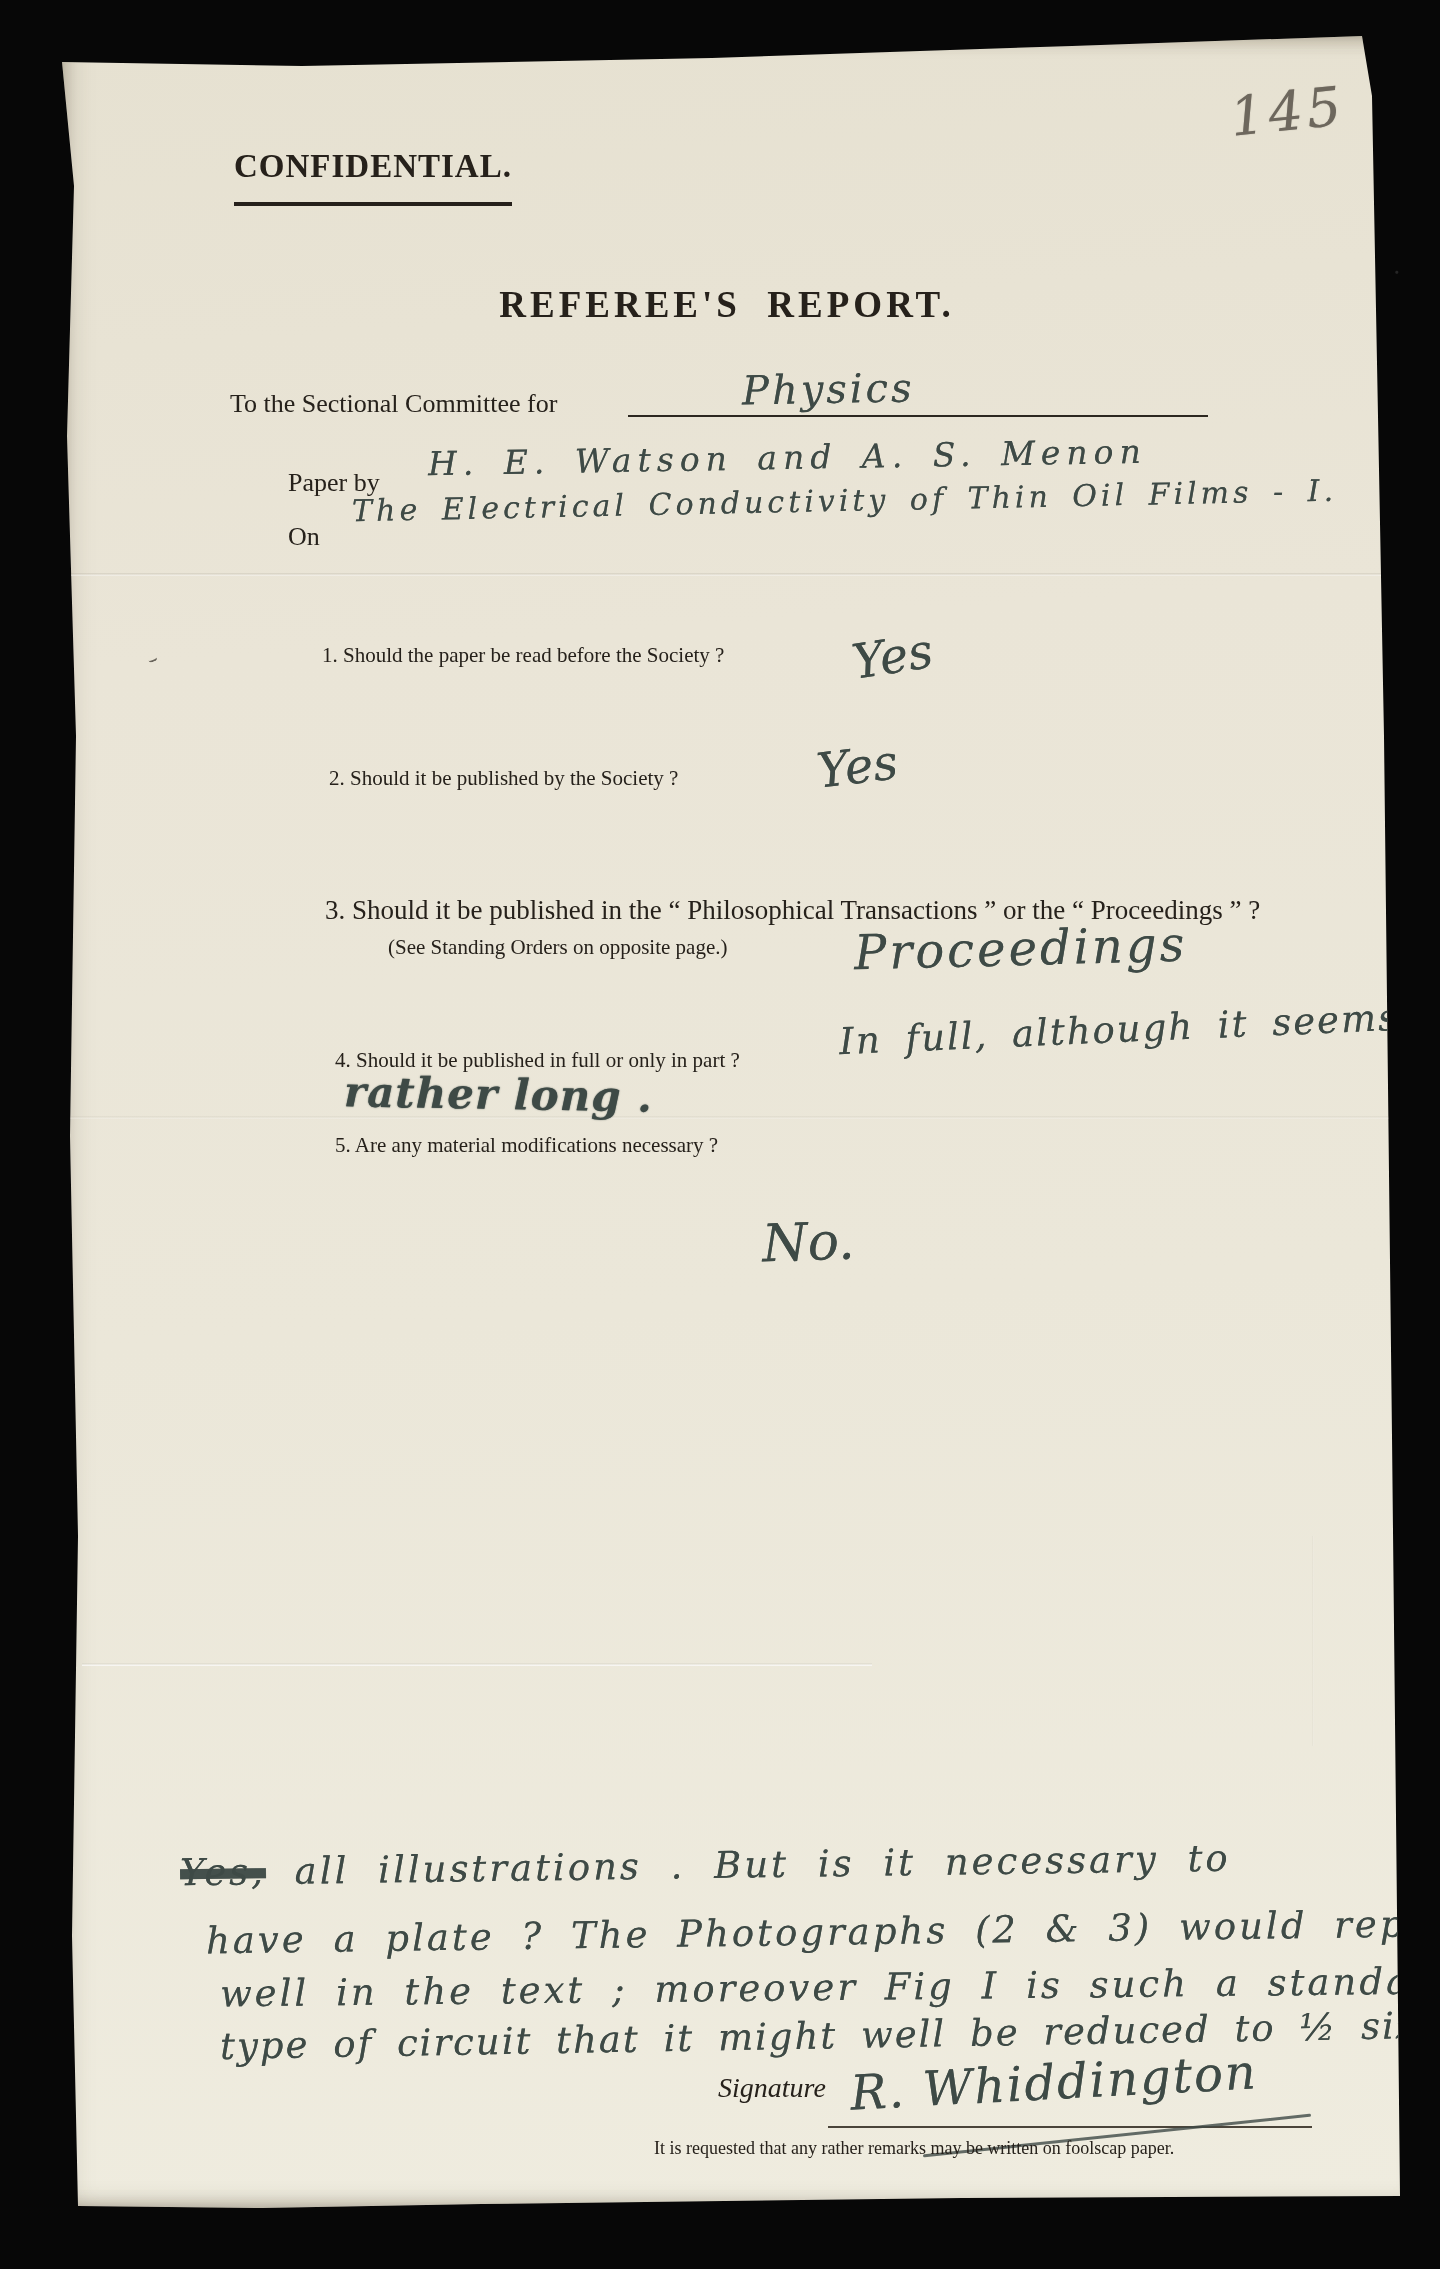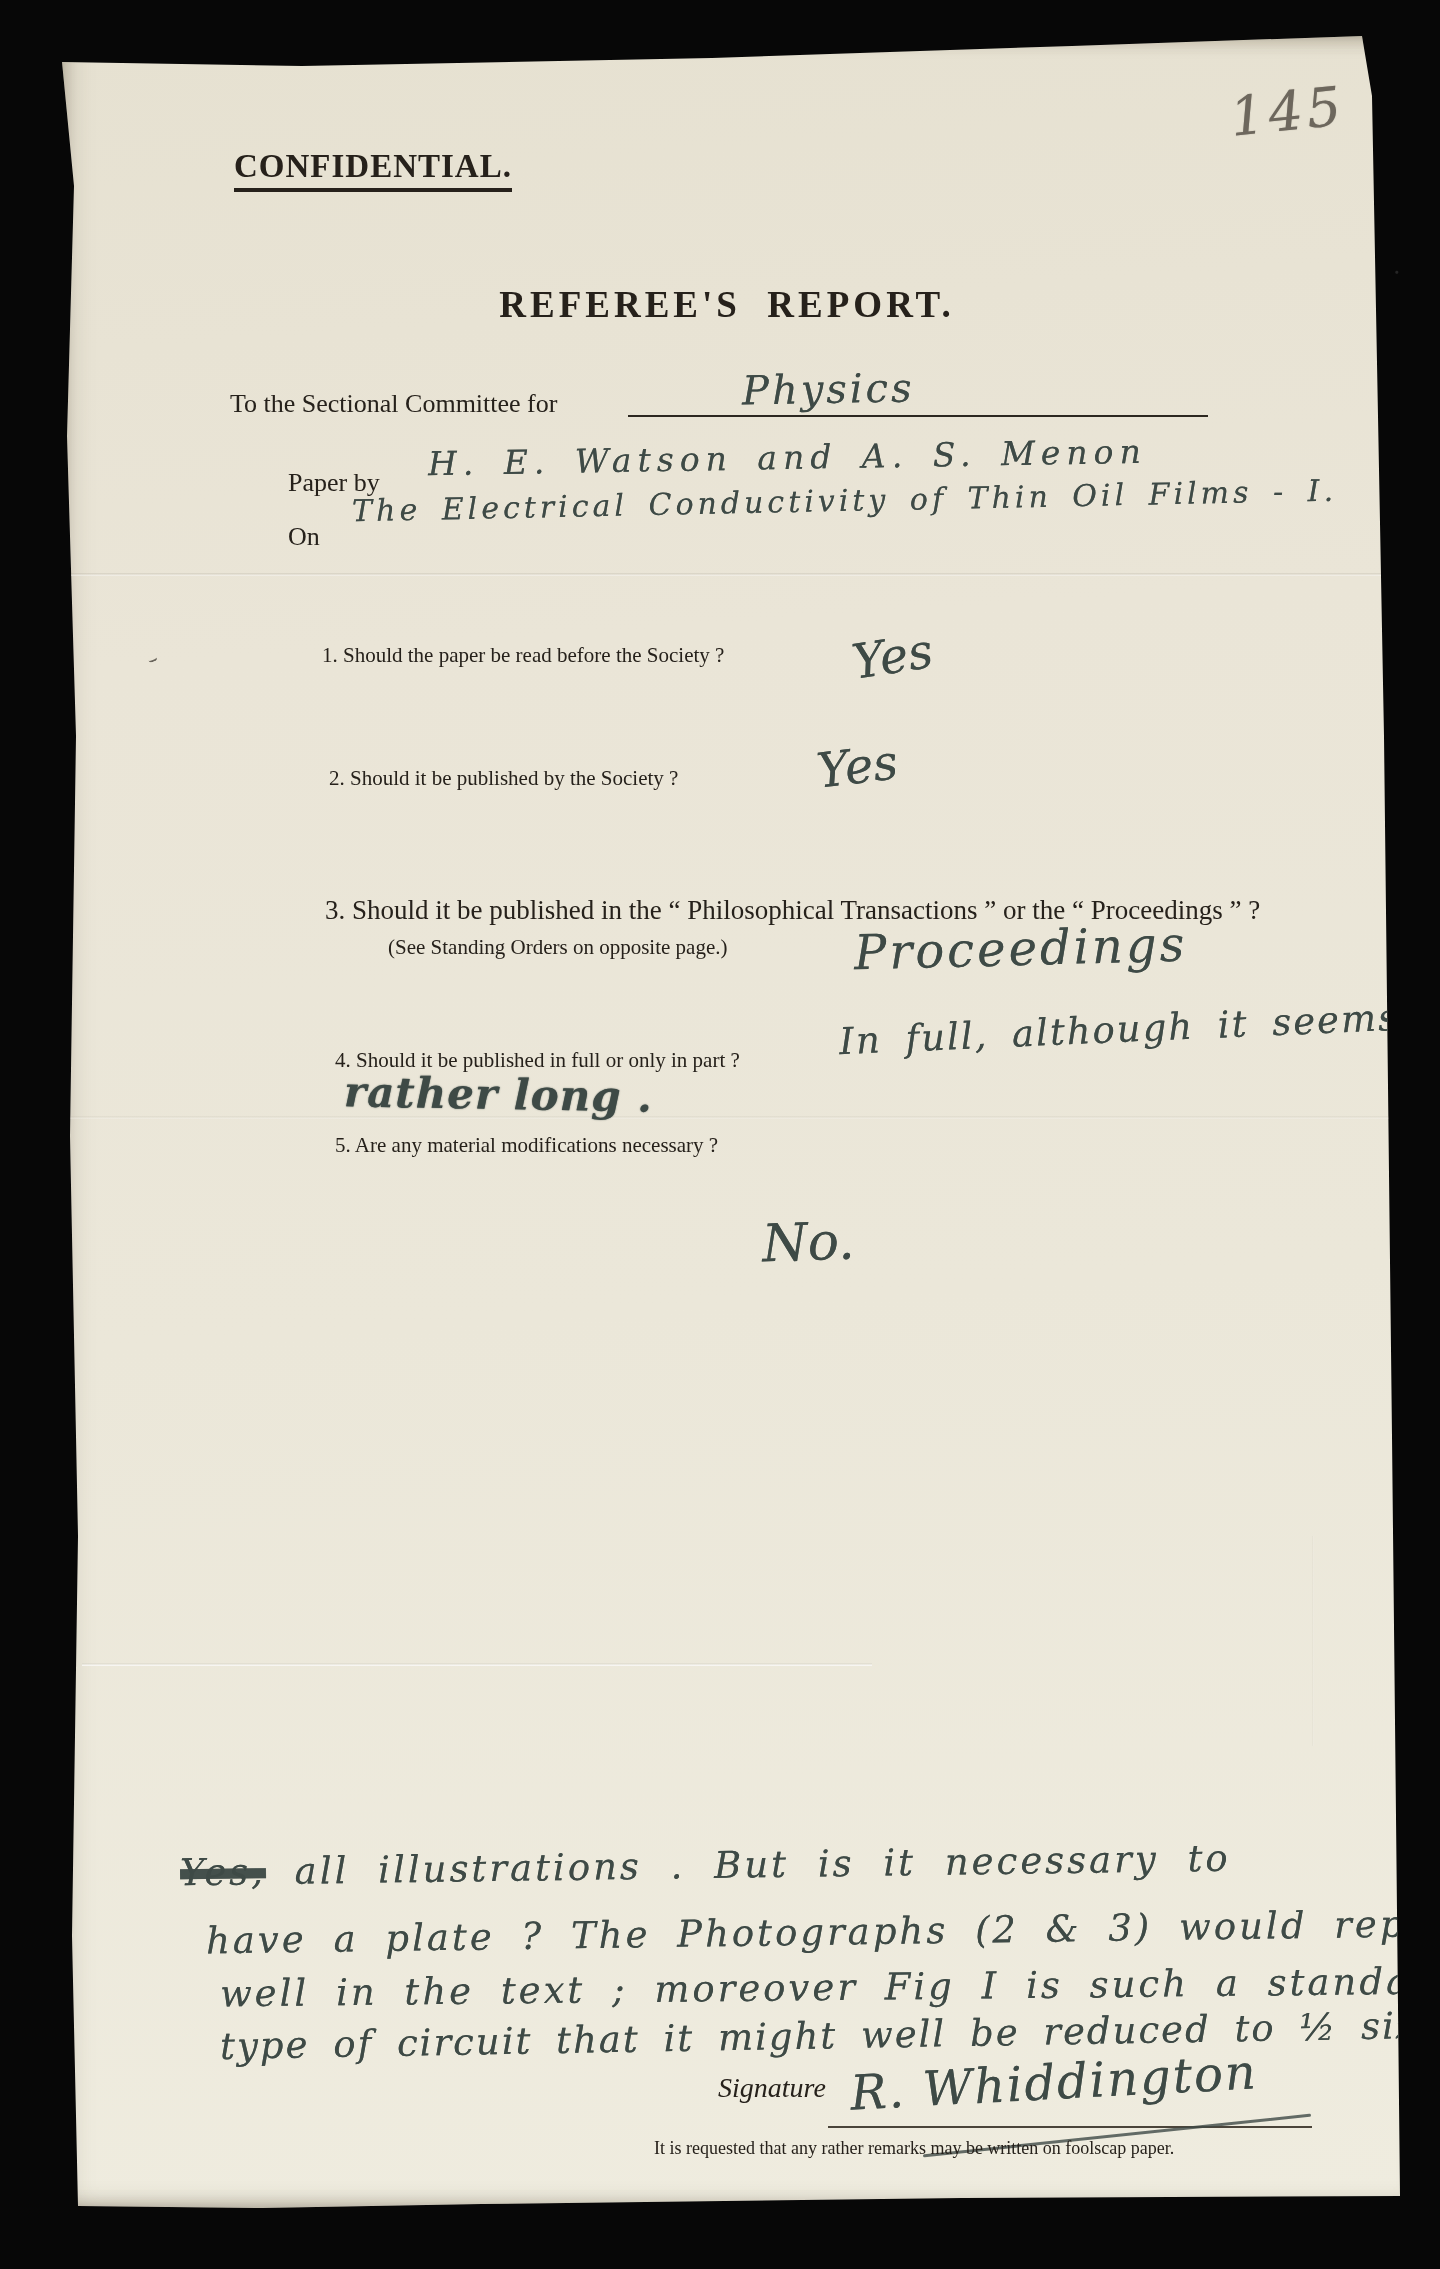--- a/index.html
+++ b/index.html
@@ -32,21 +32,21 @@
     position:absolute;white-space:nowrap;color:#3e4a46;
     font-family:"DejaVu Serif", serif;font-style:italic;
     text-shadow:0 0 .6px rgba(62,74,70,.75);
   }
   .crease{position:absolute;pointer-events:none;}
   .crease.h{height:3px;background:linear-gradient(to bottom,rgba(92,80,56,.14),rgba(255,255,255,.5));}
   .crease.bright{background:linear-gradient(to bottom,rgba(92,80,56,.10),rgba(255,255,255,.85));}
   .crease.v{width:2px;background:linear-gradient(to right,rgba(92,80,56,.12),rgba(255,255,255,.4));}
   .confidential{
     font-weight:bold;font-size:33px;letter-spacing:1px;
-    border-bottom:4px solid #26211b;padding-bottom:3px;
+    border-bottom:4px solid #26211b;padding-bottom:17px;
   }
   .pencil{
     color:#6d675d;font-family:"DejaVu Serif", serif;font-style:italic;
     font-size:54px;transform:rotate(-6deg);letter-spacing:4px;
     text-shadow:0 0 1px rgba(109,103,93,.6);
   }
   .title{font-size:37px;letter-spacing:4px;text-align:center;white-space:pre;}
   .rule{position:absolute;height:2px;background:#2c2720;}
   .scribbled{
     text-decoration:line-through;

